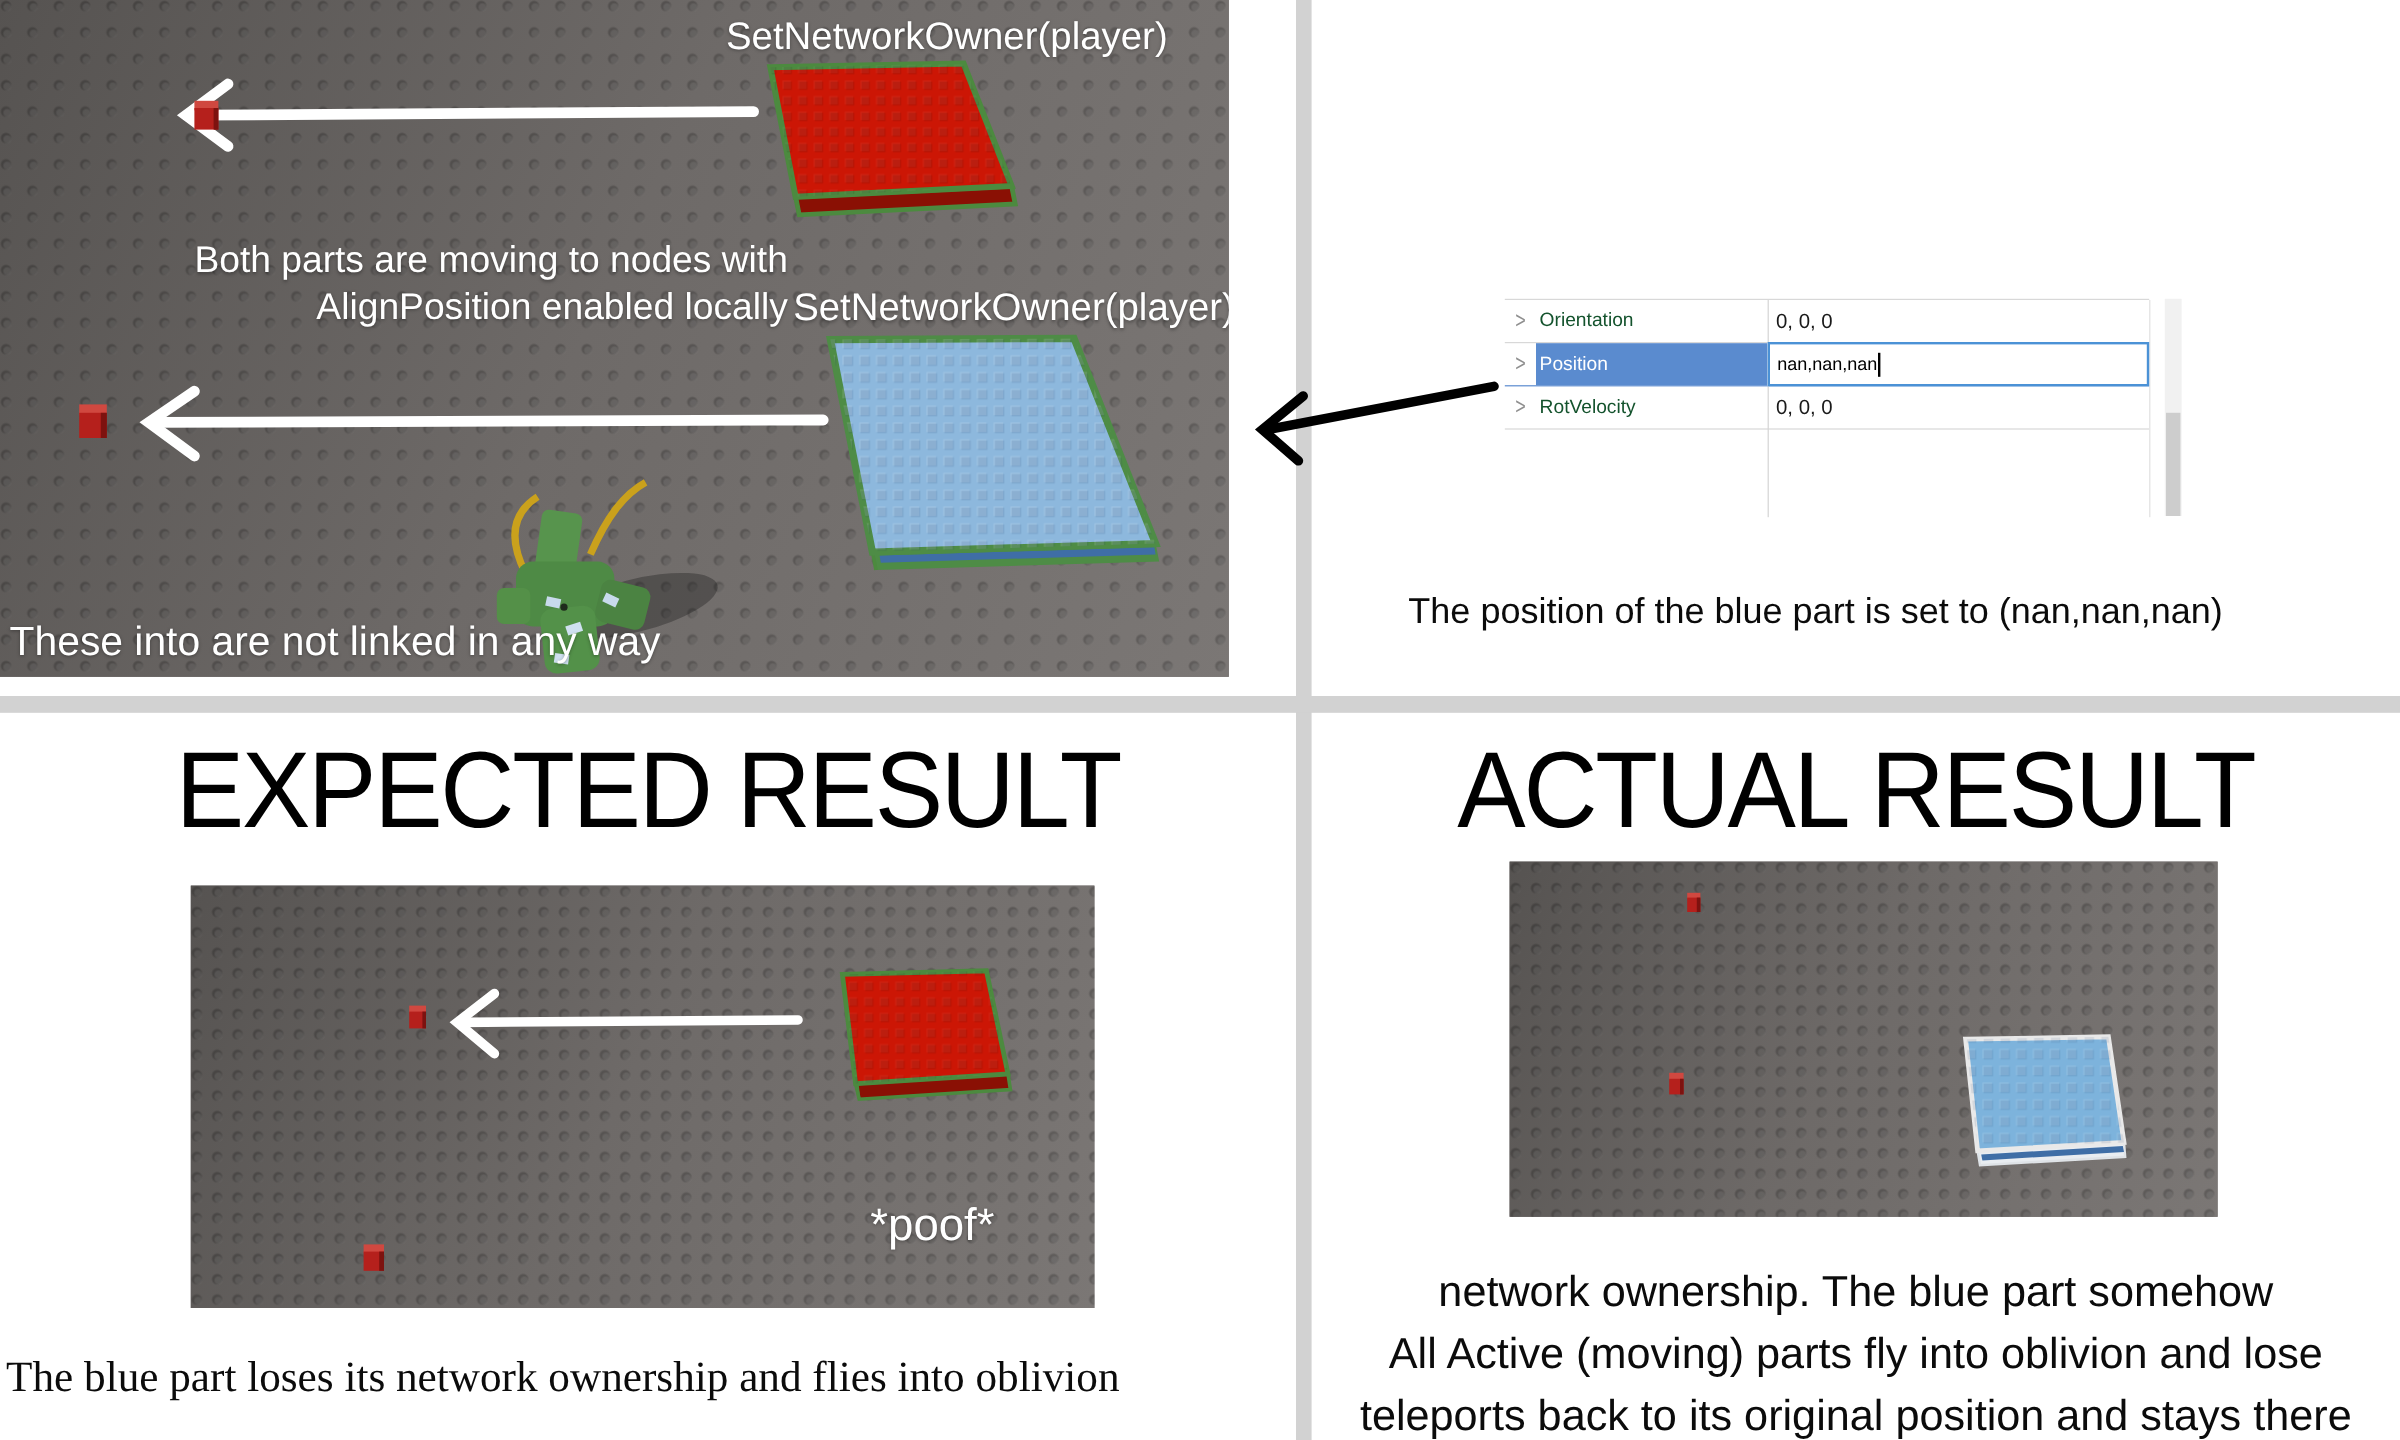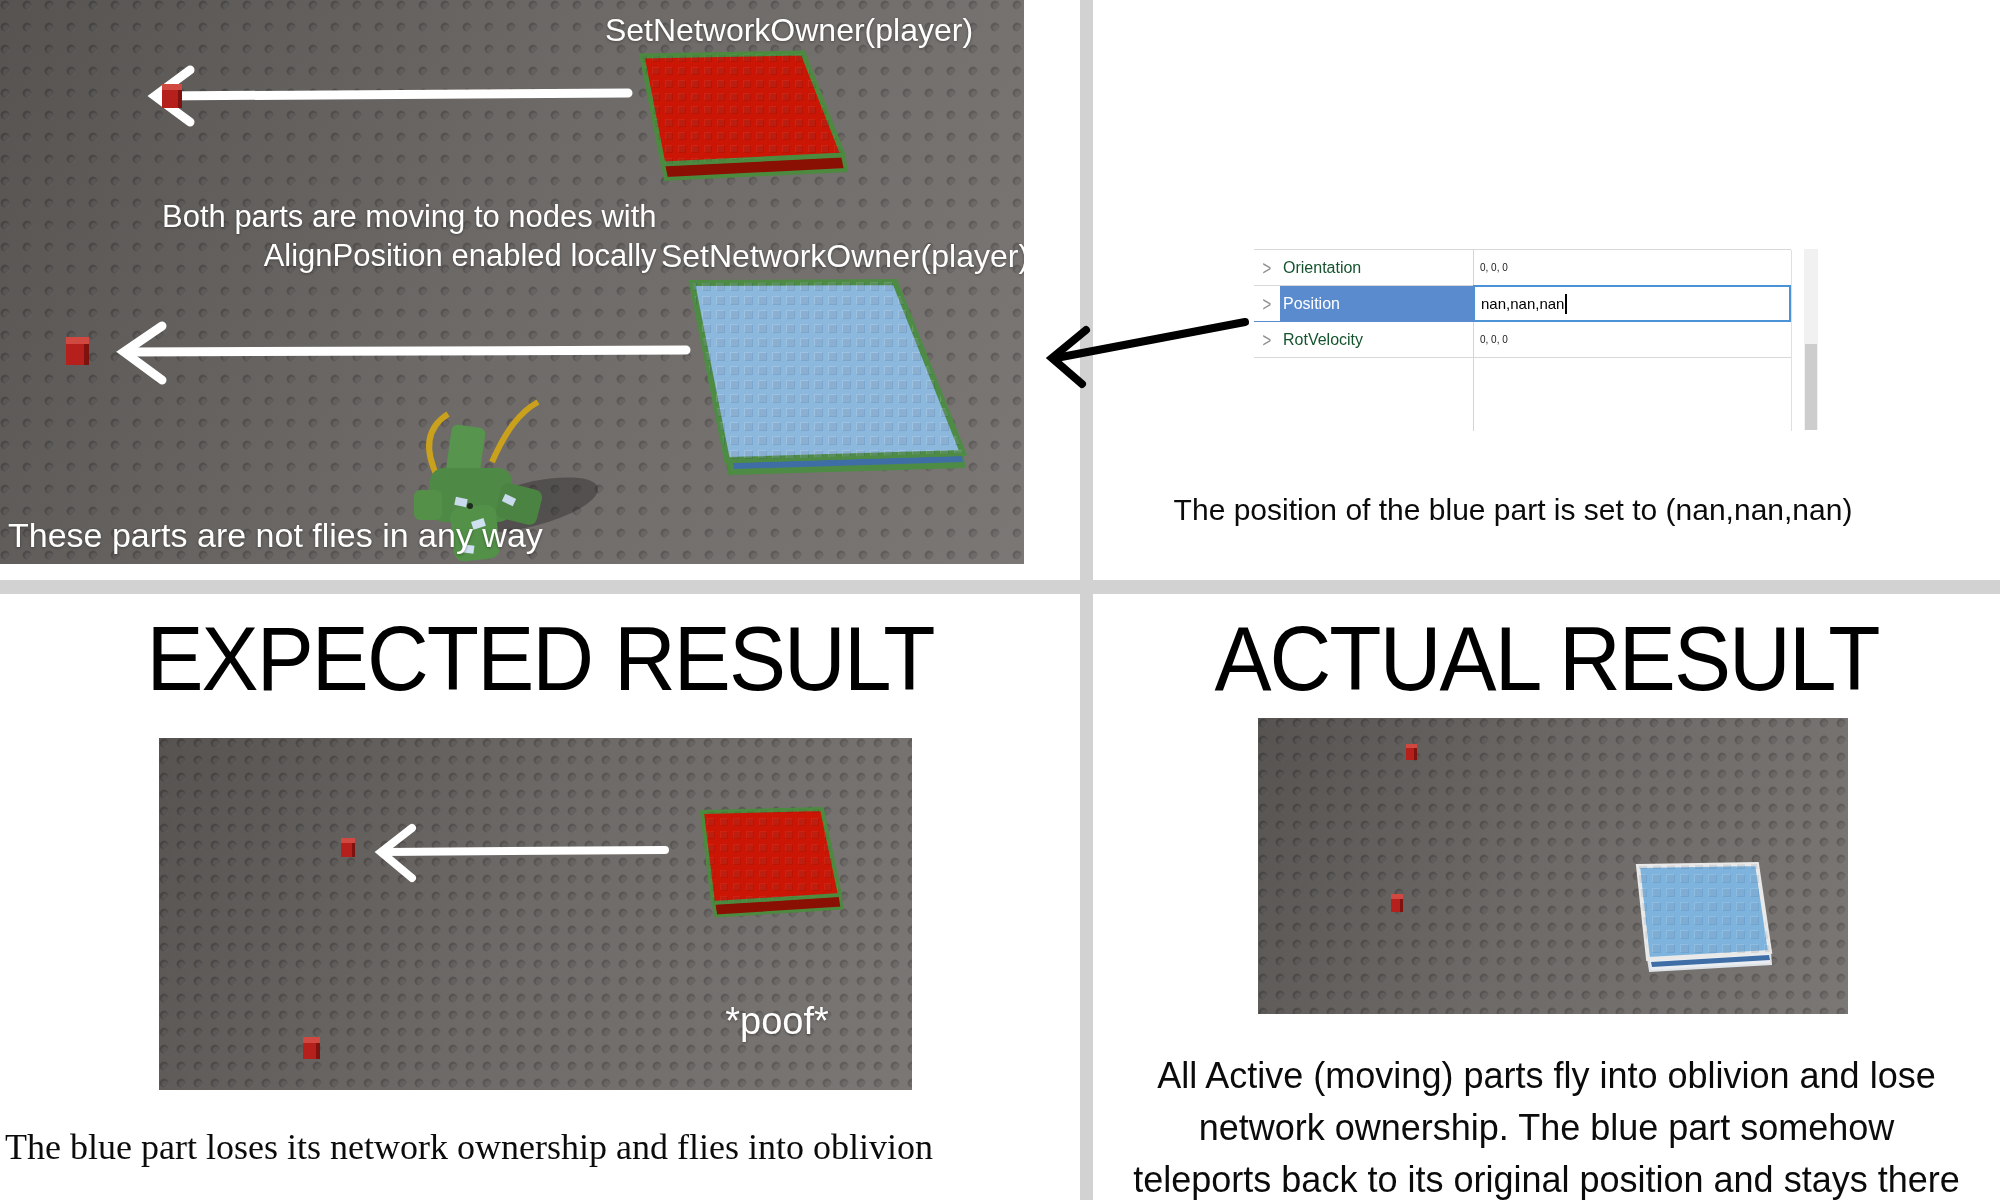--- a/index.html
+++ b/index.html
@@ -38,21 +38,21 @@
 
   
   .props { position:absolute; left:1254px; top:249px; width:566px; height:182px; background:#ffffff; }
   .props .grid { position:absolute; left:0; top:0; width:537px; height:181px;
                  border-top:1px solid #d8d8d8; }
   .prow { position:relative; width:537px; height:36px; border-bottom:1px solid #d8d8d8;
           display:flex; align-items:center; }
   .prow.partial { border-bottom:none; }
   .prow .chev { width:26px; text-align:center; color:#8f8f8f; font-size:15px; transform:scaleY(1.3); }
   .prow .pname { width:193px; padding-left:3px; font-size:16px; color:#14532d; }
-  .prow .pvalue { flex:1; padding-left:7px; font-size:10px; color:#1a1a1a; }
+  .prow .pvalue { flex:1; padding-left:7px; font-size:17px; color:#1a1a1a; }
   .col-line { position:absolute; left:219px; top:0; width:1px; height:181px; background:#d4d4d4; }
   .right-line { position:absolute; left:537px; top:0; width:1px; height:181px; background:#e0e0e0; }
   .prow.selected .pname { background:#5a8bcf; color:#ffffff; height:100%; display:flex; align-items:center; }
   .prow.selected { border-bottom:1px solid #5a8bcf; }
   .value-box { position:absolute; left:219px; top:-1px; width:318px; height:37px; background:#ffffff;
                border:2px solid #4b92d6; display:flex; align-items:center; padding-left:6px;
                font-size:15px; color:#000000; z-index:3; }
   .cursor { display:inline-block; width:2px; height:20px; background:#000000; margin-left:1px; }
   .scrollbar { position:absolute; left:550px; top:0; width:14px; height:181px; background:#f1f1f1; }
   .scroll-thumb { position:absolute; left:1px; top:95px; width:12px; height:86px; background:#cdcdcd; }
@@ -130,21 +130,21 @@
         <circle cx="470" cy="506" r="3" fill="#1e2a1c"></circle>
       </g>
     </svg>
 
     <div class="rbx-text rbx-label" style="left:789px;top:12px;">SetNetworkOwner(player)</div>
     <div class="rbx-text rbx-note" style="left:147px;top:197px;margin-left:15px;">
       <div>Both parts are moving to nodes with</div>
       <div>AlignPosition enabled locally</div>
     </div>
     <div class="rbx-text rbx-label" style="left:845px;top:238px;">SetNetworkOwner(player)</div>
-    <div class="rbx-text rbx-bottom-note" style="left:8px;top:516px;">These parts are not flies in any way</div>
+    <div class="rbx-text rbx-bottom-note" style="left:8px;top:516px;">These into are not linked in any way</div>
   </div>
 
   <div class="vdivider"></div>
   <div class="hdivider"></div>
 
   <div class="props">
     <div class="grid">
       <div class="prow">
         <span class="chev">&gt;</span>
         <span class="pname">Orientation</span>
@@ -233,18 +233,18 @@
         <polygon points="390,241 512,234 513,246 392,253" fill="#e9edf1" stroke="#dfe3e7" stroke-width="2"></polygon>
         <polygon points="393,244 511,237 512,242 394,249" fill="#3f6ea6"></polygon>
         <polygon points="380,148 390,241 392,253 382,160" fill="#d9e2ea"></polygon>
         <polygon points="380,148 499,146 512,234 390,241" fill="#7db3dc" stroke="#e9e9e9" stroke-width="4"></polygon>
         <polygon points="380,148 499,146 512,234 390,241" fill="url(#studB)" opacity="0.7"></polygon>
       </g>
     </svg>
   </div>
 
   <div class="caption multiline" style="left:1093px;top:1050px;width:907px;">
+    <div>network ownership. The blue part somehow</div>
     <div>All Active (moving) parts fly into oblivion and lose</div>
-    <div>network ownership. The blue part somehow</div>
     <div>teleports back to its original position and stays there</div>
   </div>
 
 </div>
 
 </body></html>

